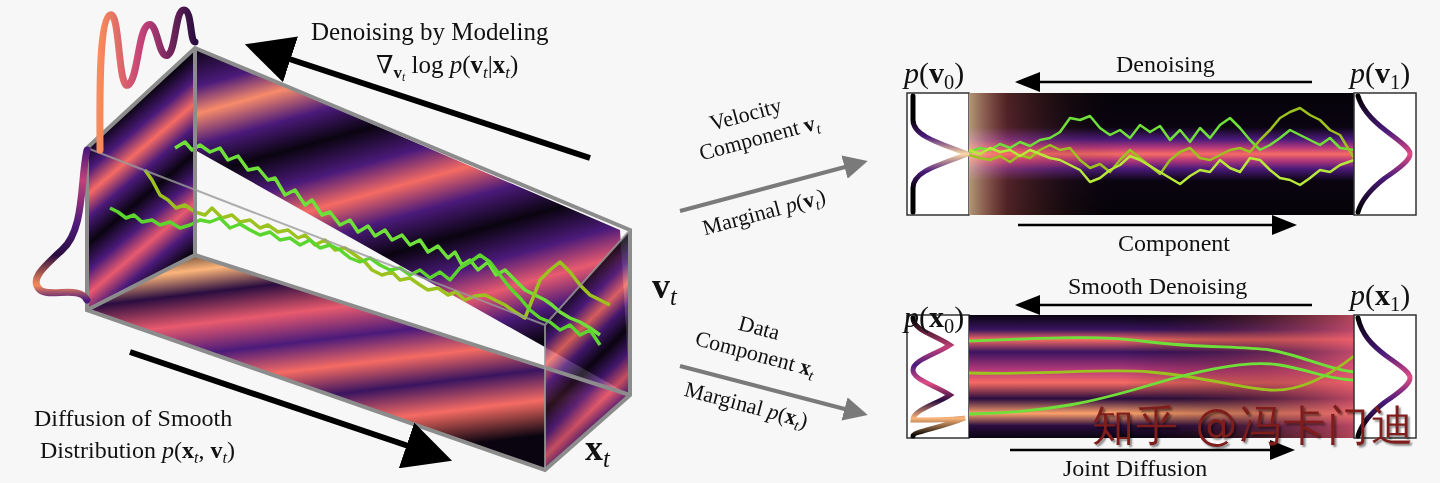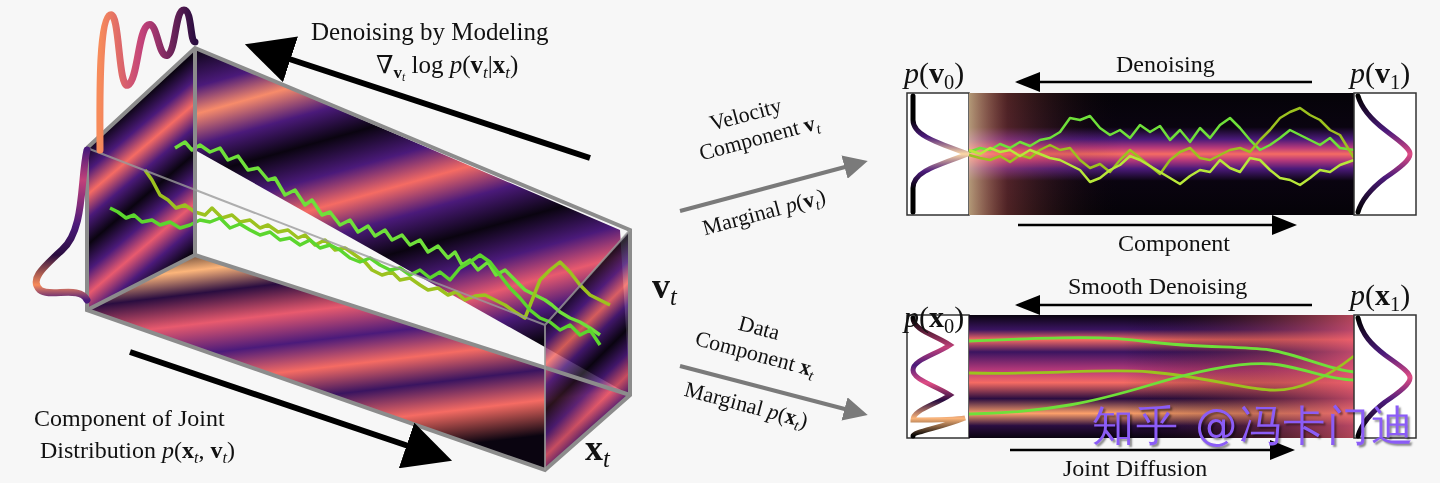--- a/index.html
+++ b/index.html
@@ -5,21 +5,21 @@
   html, body { margin:0; padding:0; }
   body { width:1440px; height:483px; background:#f7f7f7; position:relative; overflow:hidden;
          font-family:"Liberation Serif","DejaVu Serif",serif; color:#111; }
   .abs { position:absolute; }
   .lbl { position:absolute; white-space:nowrap; font-size:24px; line-height:1; }
   .math { font-family:"Liberation Serif","DejaVu Serif",serif;margin-left:14px; }
   .it { font-style:italic; }
   sub { font-size:0.68em; vertical-align:-0.3em; line-height:0; }
   svg { position:absolute; left:0; top:0; }
   .watermark { position:absolute; left:1092px; top:398px; font-family:"DejaVu Sans",sans-serif;
-               font-size:42px; color:#8b5cf6; text-shadow:2px 2px 2px rgba(0,0,0,0.45); letter-spacing:2px; white-space:nowrap; }
+               font-size:42px; color:#7f1d1d; text-shadow:2px 2px 2px rgba(0,0,0,0.45); letter-spacing:2px; white-space:nowrap; }
 </style>
 </head>
 <body>
 
 <svg width="1440" height="483" viewBox="0 0 1440 483">
   <defs>
     <linearGradient id="magmaH" x1="0" y1="0" x2="0" y2="1">
       <stop offset="0" stop-color="#050308"></stop>
       <stop offset="0.28" stop-color="#0a0410"></stop>
       <stop offset="0.38" stop-color="#4b1a7a"></stop>
@@ -193,21 +193,21 @@
     <line x1="1312" y1="305" x2="1020" y2="305" stroke="#000" stroke-width="2.5" marker-end="url(#arrowBlackThin)"></line>
     <line x1="1010" y1="450" x2="1290" y2="450" stroke="#000" stroke-width="2.5" marker-end="url(#arrowBlackThin)"></line>
   </g>
 </svg>
 
 <div class="lbl" style="left:311px;top:19px;font-size:25px;">Denoising by Modeling</div>
 <div class="lbl math" style="left:362px;top:52px;font-size:25px;">
   <span>∇</span><sub><b>v</b><sub class="it">t</sub></sub><span> log </span><span class="it">p</span>(<b>v</b><sub class="it">t</sub>|<b>x</b><sub class="it">t</sub>)
 </div>
 
-<div class="lbl" style="left:34px;top:406px;font-size:24px;">Component of Joint</div>
+<div class="lbl" style="left:34px;top:406px;font-size:24px;">Diffusion of Smooth</div>
 <div class="lbl" style="left:40px;top:438px;font-size:24px;">
   <span>Distribution</span>&nbsp;<span class="it">p</span>(<b>x</b><sub class="it">t</sub>, <b>v</b><sub class="it">t</sub>)
 </div>
 
 <div class="lbl" style="left:652px;top:268px;font-size:36px;"><b>v</b><sub class="it">t</sub></div>
 <div class="lbl" style="left:585px;top:430px;font-size:36px;"><b>x</b><sub class="it">t</sub></div>
 
 <div class="abs" style="left:690px;top:118px;transform:rotate(-15deg);transform-origin:left top;">
   <div class="lbl" style="position:relative;font-size:22px;left:18px;">Velocity</div>
   <div class="lbl" style="position:relative;font-size:22px;top:4px;"><span>Component</span> <b>v</b><sub class="it">t</sub></div>

